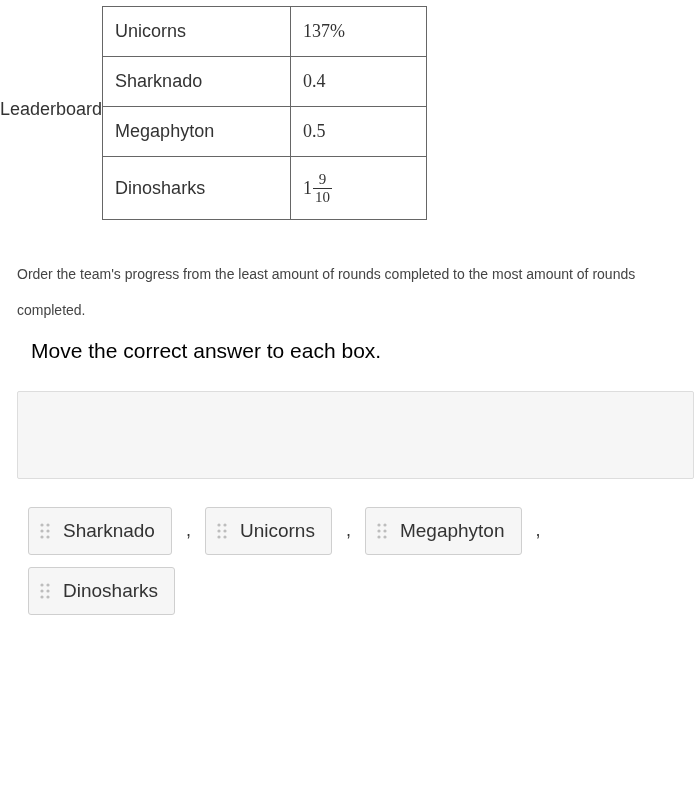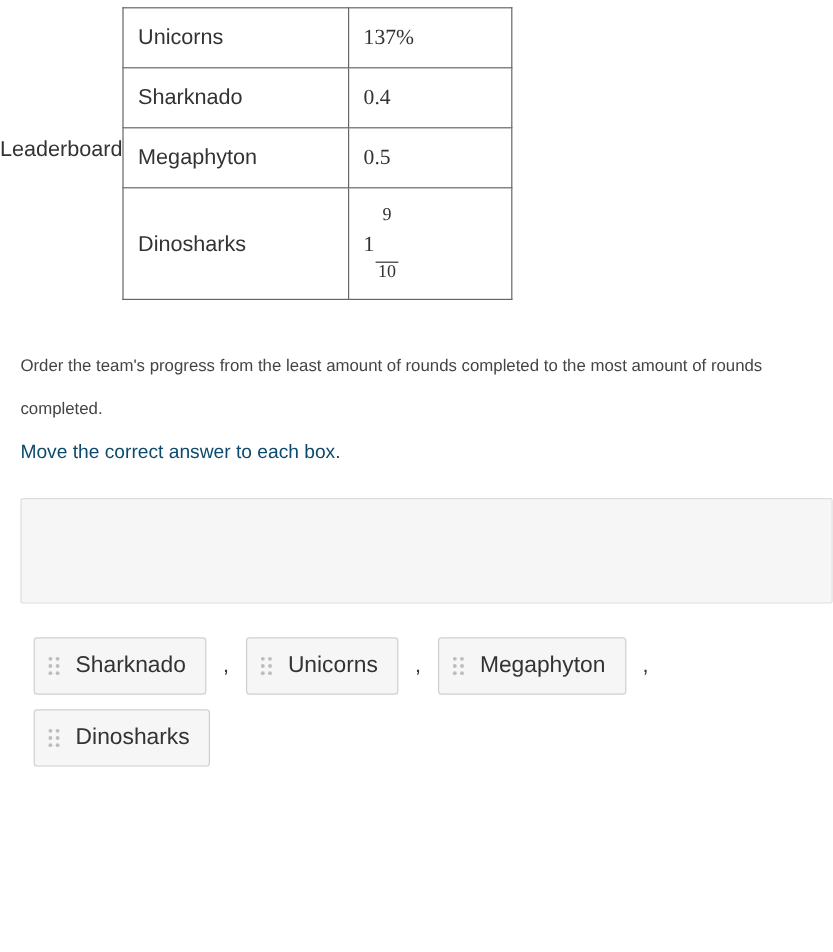--- a/index.html
+++ b/index.html
@@ -53,34 +53,33 @@
       vertical-align: middle;
       text-align: center;
       font-size: 15px;
       line-height: 1.1;
     }
     .frac-num { display: block; padding: 0 2px; }
     .frac-den {
       display: block;
       border-top: 1px solid #333;
       padding: 0 2px;
-      margin-top: 30px;
     }
     .instructions {
       padding: 18px 17px 0 17px;
       font-size: 14px;
       line-height: 2.6;
       color: #444;
       margin-top: 18px;
     }
     .instructions p { margin: 0; }
     .hint {
-      padding: 10px 17px 0 17px;
-      font-size: 16px;
-      color: #0c4a6e;
+      padding: 10px 17px 0 31px;
+      font-size: 21px;
+      color: #000000;
     }
     .dropzone {
       margin: 28px 0 0 17px;
       background: #f6f6f6;
       border: 1px solid #ddd;
       height: 88px;
       border-radius: 2px;
       width: 677px;
     }
     .tiles {

